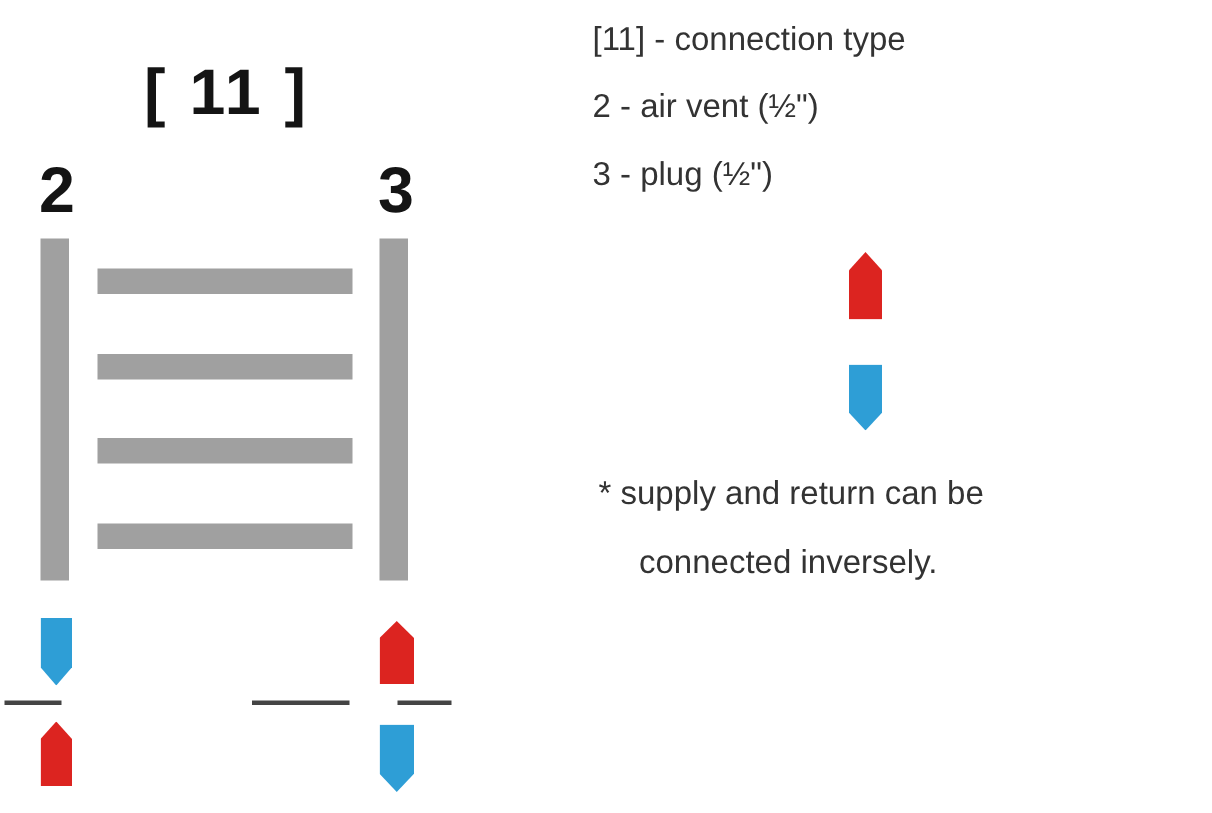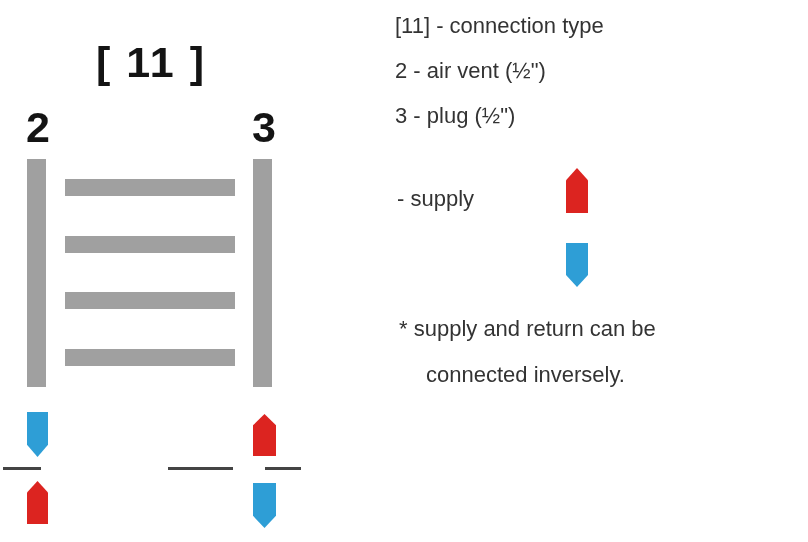--- a/index.html
+++ b/index.html
@@ -123,21 +123,20 @@
 
   <div class="abs arrow up br-up"></div>
   <div class="abs dash d-mid"></div>
   <div class="abs dash d-right"></div>
   <div class="abs arrow down br-down"></div>
 
   <div class="abs legend-line ln1">[11] - connection type</div>
   <div class="abs legend-line ln2">2 - air vent (½")</div>
   <div class="abs legend-line ln3">3 - plug (½")</div>
 
-  <div class="abs legend-line supply-label">- supply</div>
   <div class="abs arrow up legend-arrow-up"></div>
 
   <div class="abs arrow down legend-arrow-down"></div>
 
   <div class="abs legend-line note1">* supply and return can be</div>
   <div class="abs legend-line note2">connected inversely.</div>
 
 </div>
 
 </body></html>

